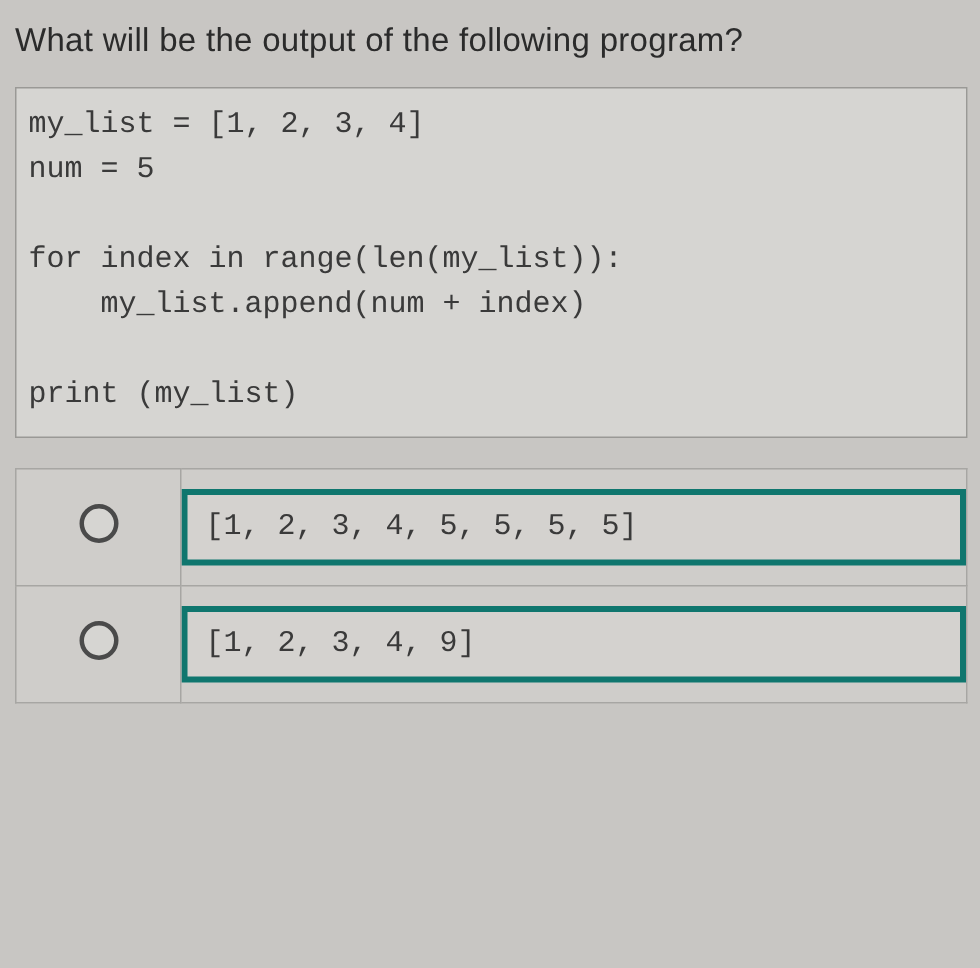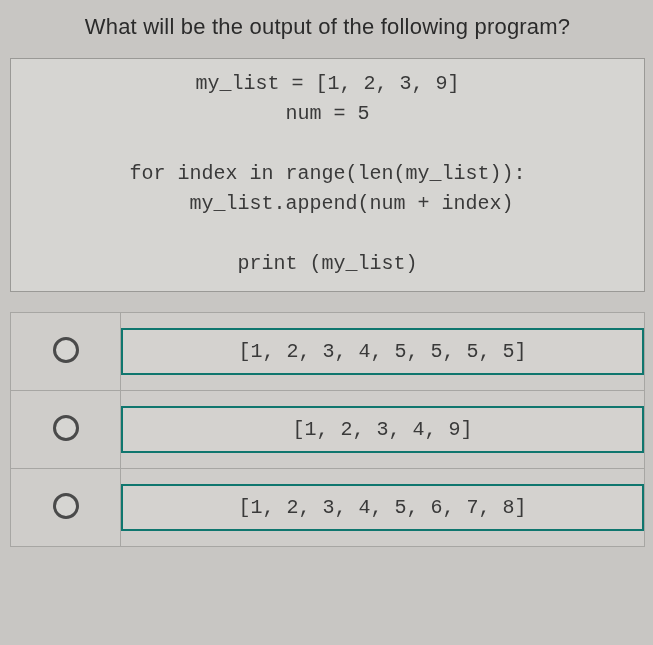--- a/index.html
+++ b/index.html
@@ -5,21 +5,20 @@
   * { box-sizing: border-box; margin: 0; padding: 0; }
   body {
     width: 653px;
     height: 645px;
     background: #c8c6c3;
     font-family: Arial, Helvetica, sans-serif;
     overflow: hidden;
   }
   .page {
     padding: 14px 8px 0 10px;
-    text-align: center;
   }
   .question {
     font-size: 22px;
     color: #2b2b2b;
     margin-bottom: 18px;
     font-weight: 400;
     letter-spacing: 0.2px;
   }
   .code-block {
     background: #d6d5d2;
@@ -52,36 +51,36 @@
     height: 26px;
     border: 3px solid #4a4a4a;
     border-radius: 50%;
     display: inline-block;
     background: #d6d5d2;
   }
   .answer-cell {
     padding: 14px 10px;
   }
   .answer-box {
-    border: 2px solid #0f766e;
+    border: 4px solid #0f766e;
     background: #d4d2cf;
     padding: 10px 12px;
     font-family: "Courier New", monospace;
     font-size: 20px;
     color: #3a3a3a;
     font-weight: 500;
   }
 </style>
 </head>
 <body>
 
 <div class="page">
   <div class="question">What will be the output of the following program?</div>
 
-  <div class="code-block">my_list = [1, 2, 3, 9]
+  <div class="code-block">my_list = [1, 2, 3, 4]
 num = 5
 
 for index in range(len(my_list)):
     my_list.append(num + index)
 
 print (my_list)</div>
 
   <table class="options-table">
     <tbody>
         <tr>
@@ -93,23 +92,15 @@
       </td>
     </tr>
     <tr>
       <td class="radio-cell">
         <span class="radio"></span>
       </td>
       <td class="answer-cell">
         <div class="answer-box">[1, 2, 3, 4, 9]</div>
       </td>
     </tr>
-    <tr>
-      <td class="radio-cell">
-        <span class="radio"></span>
-      </td>
-      <td class="answer-cell">
-        <div class="answer-box">[1, 2, 3, 4, 5, 6, 7, 8]</div>
-      </td>
-    </tr>
   </tbody>
     </table>
 </div>
 
 </body></html>

